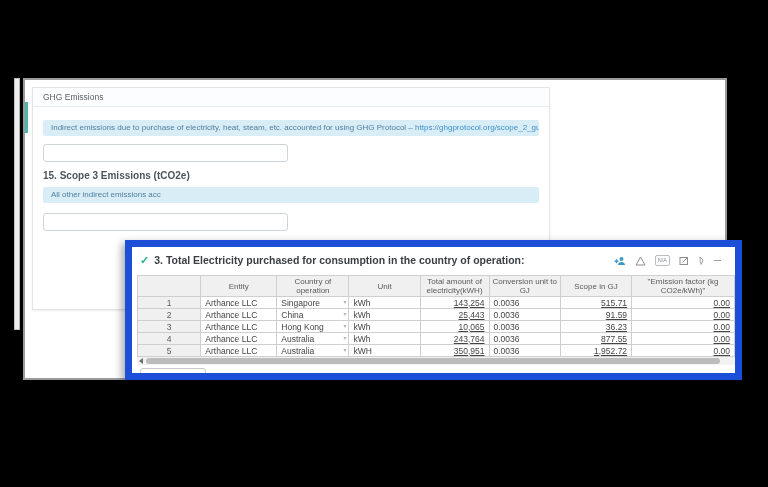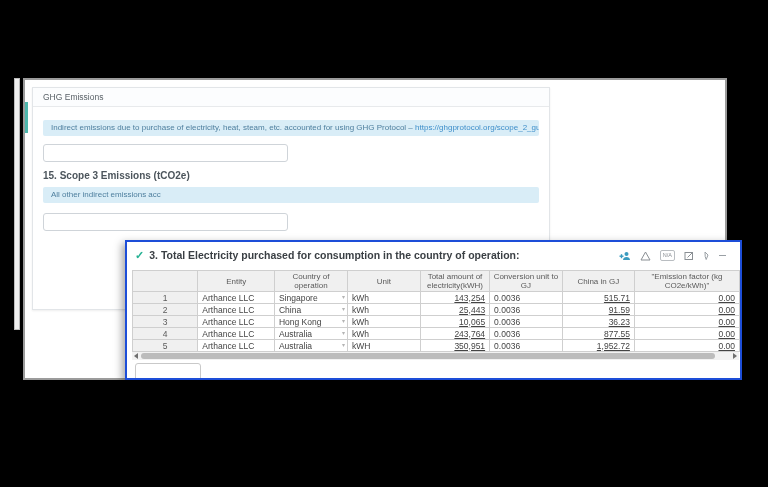--- a/index.html
+++ b/index.html
@@ -29,21 +29,21 @@
   .q-label { font-size: 10px; font-weight: bold; color: #4c555c; margin-top: 8px; }
   .info-bar { margin-top: 6px; height: 16px; line-height: 16px; background: #d9edf7; border-radius: 2px;
     padding: 0 8px; font-size: 8px; color: #4e7f9e; white-space: nowrap; overflow: hidden; }
   .info-bar a { color: #3f8fca; text-decoration: none; }
   .q-input { display: block; margin-top: 8px; width: 245px; height: 18px; border: 1px solid #cfd4d9;
     border-radius: 3px; background: #fff; font-size: 9px; padding: 0 4px; color: #333; }
   .q-block.q15 .q-input { margin-top: 10px; }
 
   
   .panel { position: absolute; left: 125px; top: 240px; width: 617px; height: 140px;
-    background: #fff; border: 2px solid #1d4ed8; box-shadow: -3px 3px 8px rgba(0,0,0,.35); overflow: hidden; }
+    background: #fff; border: 7px solid #1d4ed8; box-shadow: -3px 3px 8px rgba(0,0,0,.35); overflow: hidden; }
 
   .panel-title-row { position: absolute; left: 8px; top: 7px; font-size: 10.5px; font-weight: bold;
     color: #3a3f44; white-space: nowrap; }
   .check { color: #26b294; font-weight: bold; margin-right: 5px; font-size: 11px; }
 
   .toolbar { position: absolute; right: 14px; top: 8px; display: flex; align-items: center; gap: 9px; }
   .toolbar .tbi { display: inline-flex; align-items: center; justify-content: center; height: 11px; cursor: pointer; }
   .na-badge { font-size: 5.5px; color: #8a8f94; border: 1px solid #b9bdc1; border-radius: 2px;
     padding: 0 2px; line-height: 7px; height: 9px; display: inline-flex; align-items: center; }
   .more-dash { width: 7px; height: 0; border-top: 1.5px solid #9aa0a5; display: inline-block; }
@@ -160,21 +160,21 @@
           <col class="col7">
       </colgroup>
       <thead>
         <tr>
           <th></th>
           <th>Entity</th>
           <th>Country of operation</th>
           <th>Unit</th>
           <th>Total amount of electricity(kWH)</th>
           <th>Conversion unit to GJ</th>
-          <th>China in GJ</th>
+          <th>Scope in GJ</th>
           <th>"Emission factor (kg CO2e/kWh)"</th>
         </tr>
       </thead>
       <tbody>
           <tr>
             <td class="c0">1</td>
             <td class="c1">Arthance LLC</td>
             <td class="c2 flexcell"><span>Singapore</span><span class="ddcaret">▾</span></td>
             <td class="c3">kWh</td>
             <td class="c4">143,254</td>

